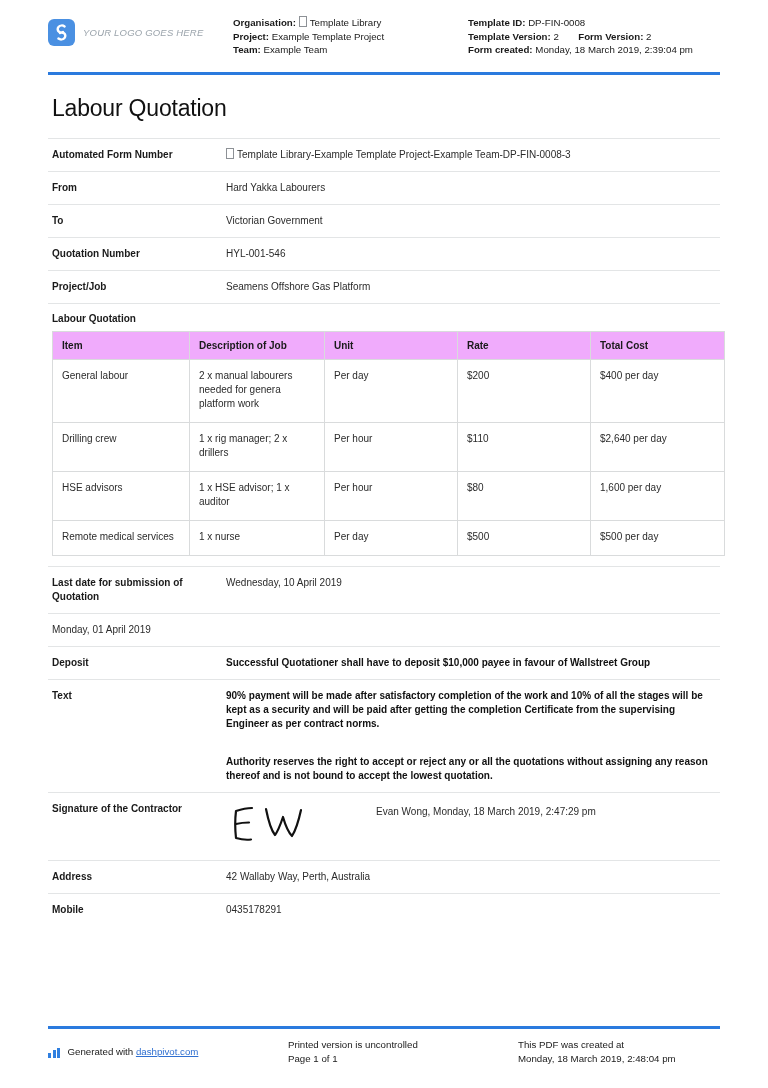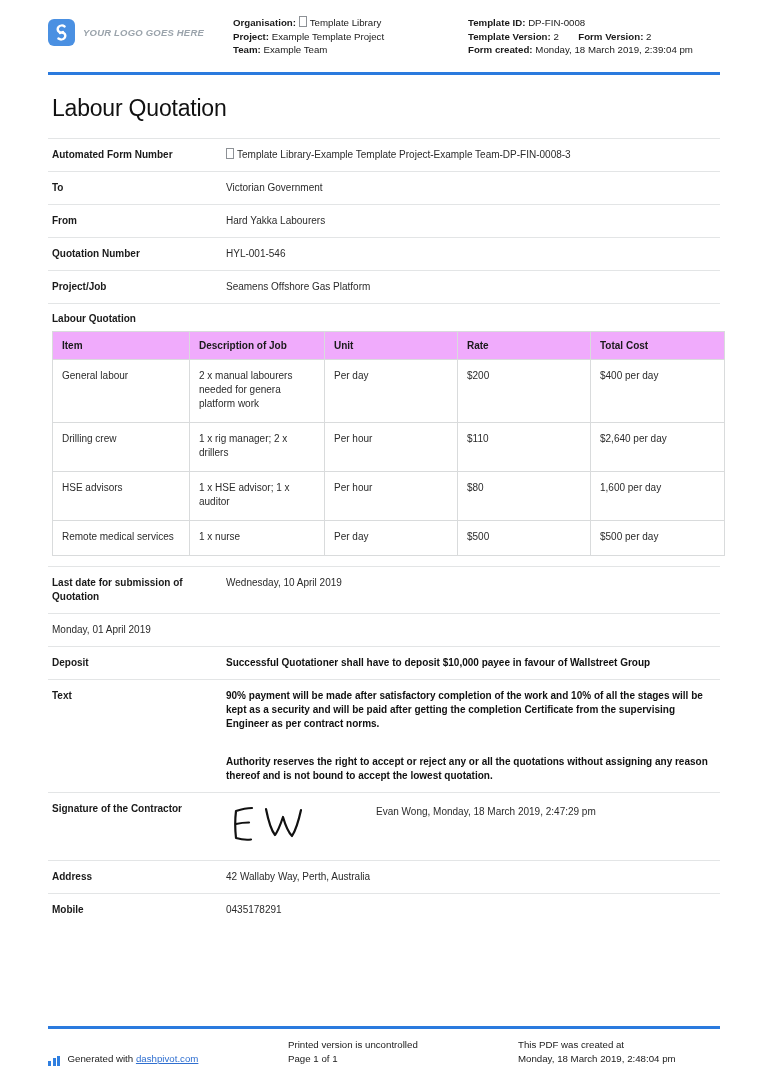--- a/index.html
+++ b/index.html
@@ -42,21 +42,21 @@
     height: 27px;
     border-radius: 6px;
     background: #4a90e2;
     position: relative;
     flex: 0 0 27px;
   }
   .logo-mark svg { display:block; }
   .logo-text {
     font-size: 9.5px;
     font-style: italic;
-    font-weight: bold;
+    font-weight: normal;
     color: #9aa3ab;
     letter-spacing: .2px;
     margin-left: 8px;
     white-space: nowrap;
   }
   .meta-col {
     font-size: 9.7px;
     line-height: 13.6px;
     color: #1a1a1a;
   }
@@ -188,21 +188,21 @@
     right: 48px;
     bottom: 22px;
   }
   .footer .rule-blue { margin-top: 0; margin-bottom: 9px; }
   .footer-cols {
     display: flex;
     font-size: 9.7px;
     line-height: 14px;
     color: #1a1a1a;
   }
-  .fc1 { flex: 0 0 240px; display:flex; align-items:flex-end; }
+  .fc1 { flex: 0 0 240px; display:flex; align-items:center; }
   .fc2 { flex: 0 0 230px; }
   .fc3 { flex: 1 1 auto; }
   .bars {
     display: inline-flex;
     align-items: flex-end;
     height: 10px;
     margin-right: 6px;
     margin-top: 2px;
   }
   .bars i {
@@ -272,27 +272,27 @@
   <div class="rule-blue"></div>
 
   <h1 class="doc-title">Labour Quotation</h1>
 
   <div class="field-row first">
     <div class="field-label">Automated Form Number</div>
     <div class="field-value"><span class="tofu"></span><span>Template Library-Example Template Project-Example Team-DP-FIN-0008-3</span></div>
   </div>
 
   <div class="field-row">
+    <div class="field-label">From</div>
+    <div class="field-value">Hard Yakka Labourers</div>
+  </div>
+
+  <div class="field-row">
     <div class="field-label">To</div>
     <div class="field-value">Victorian Government</div>
-  </div>
-
-  <div class="field-row">
-    <div class="field-label">From</div>
-    <div class="field-value">Hard Yakka Labourers</div>
   </div>
 
   <div class="field-row">
     <div class="field-label">Quotation Number</div>
     <div class="field-value">HYL-001-546</div>
   </div>
 
   <div class="field-row">
     <div class="field-label">Project/Job</div>
     <div class="field-value">Seamens Offshore Gas Platform</div>

